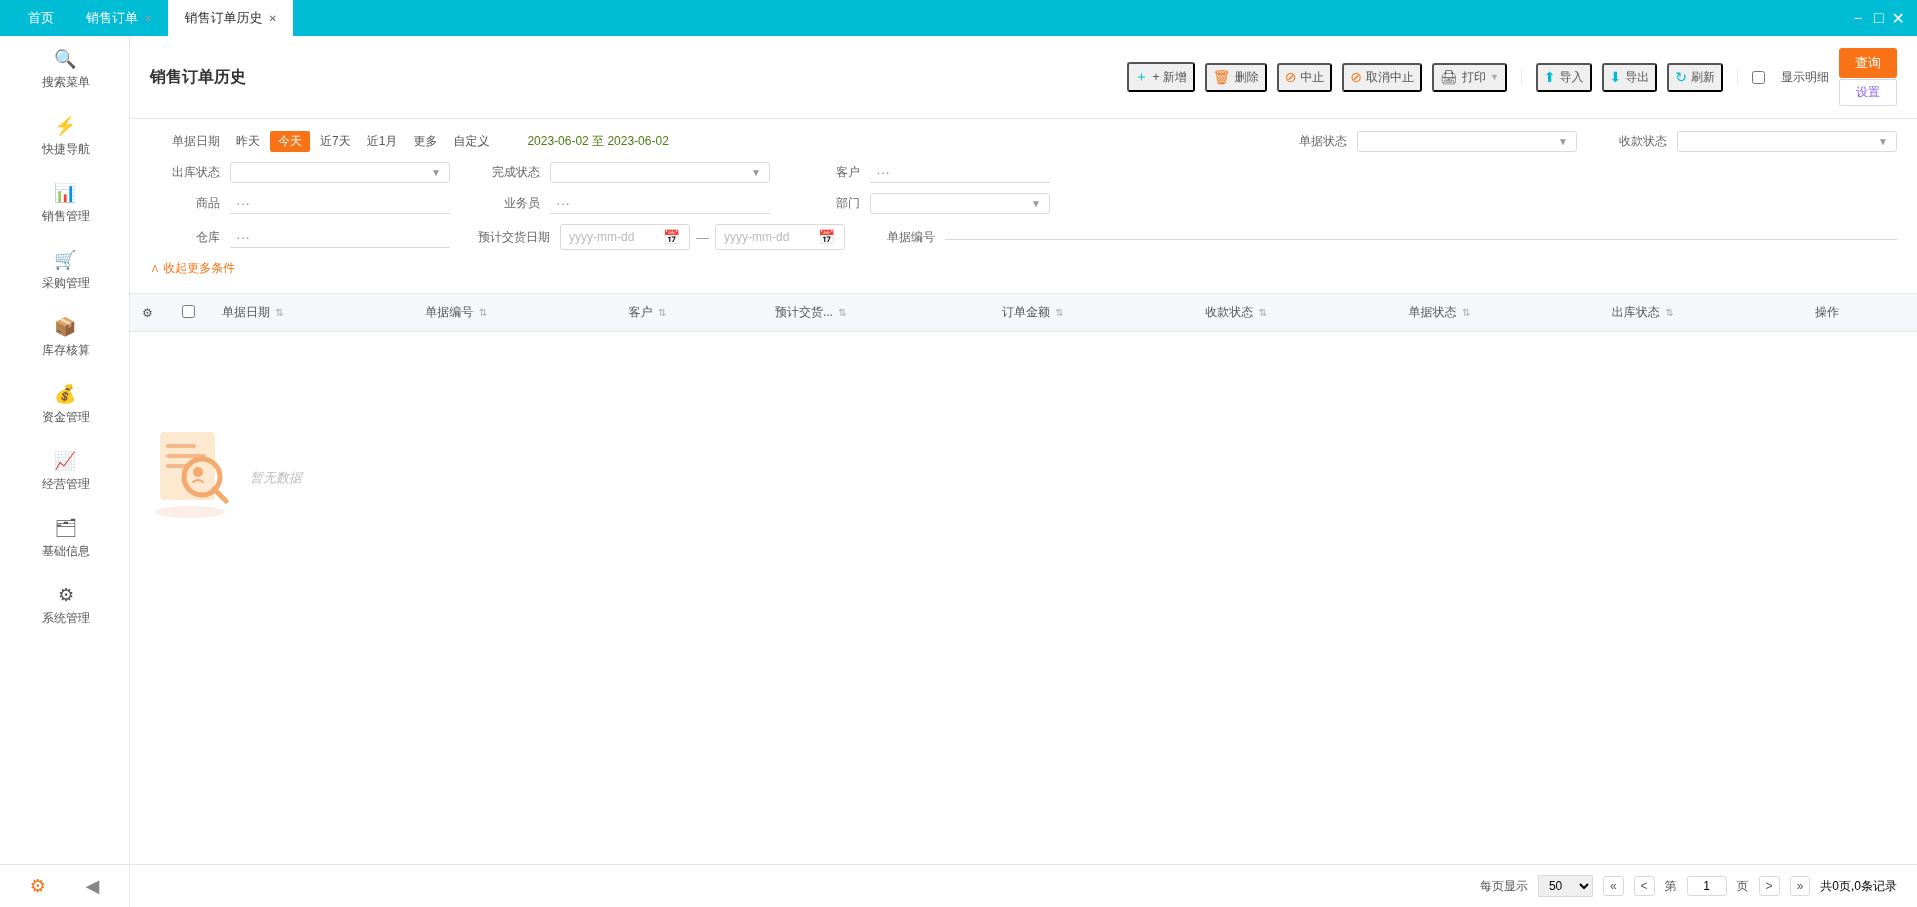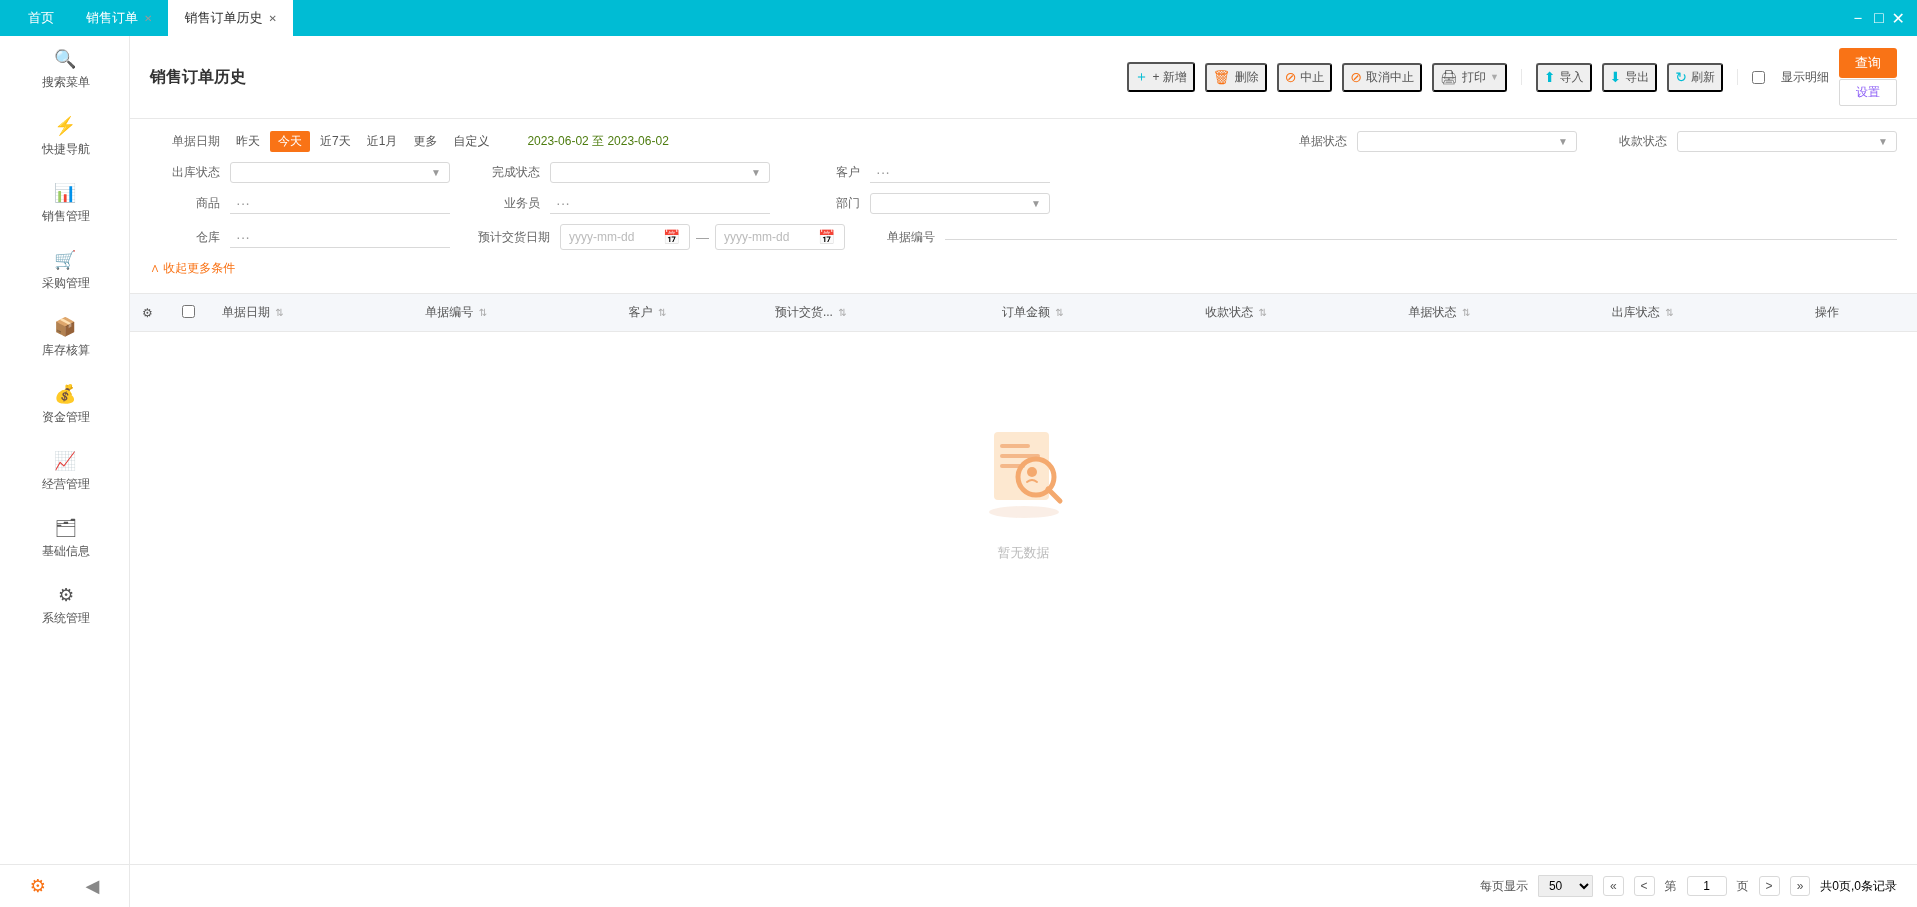--- a/index.html
+++ b/index.html
@@ -66,21 +66,21 @@
 
     
     .table-wrap { flex: 1; overflow: auto; background: #fff; margin: 0; }
     .data-table { width: 100%; border-collapse: collapse; }
     .data-table th { background: #f5f7fa; border-bottom: 1px solid #e8e8e8; padding: 10px 12px; font-size: 12px; color: #555; font-weight: 500; text-align: left; white-space: nowrap; }
     .data-table th .sort-icon { color: #aaa; font-size: 10px; margin-left: 2px; }
     .table-settings-col { width: 40px; text-align: center; }
     .table-check-col { width: 40px; text-align: center; }
 
     
-    .empty-state { display: flex; flex-direction: column; align-items: center; padding: 80px 0; }
+    .empty-state { display: flex; flex-direction: row; align-items: center; padding: 80px 0; font-style: italic; }
     .empty-text { color: #bbb; font-size: 13px; margin-top: 12px; }
 
     
     .pagination-bar { background: #fff; border-top: 1px solid #e8e8e8; padding: 10px 20px; display: flex; align-items: center; justify-content: flex-end; gap: 10px; flex-shrink: 0; font-size: 12px; color: #555; }
     .page-size-select { border: 1px solid #d9d9d9; border-radius: 1px; padding: 2px 6px; font-size: 12px; cursor: pointer; }
     .page-nav-btn { border: 1px solid #d9d9d9; border-radius: 3px; padding: 2px 6px; cursor: pointer; color: #555; background: #fff; font-size: 12px; }
     .page-input { border: 1px solid #d9d9d9; border-radius: 3px; padding: 2px 6px; width: 40px; text-align: center; font-size: 12px; }
     .page-total { color: #000000; }
 
     

